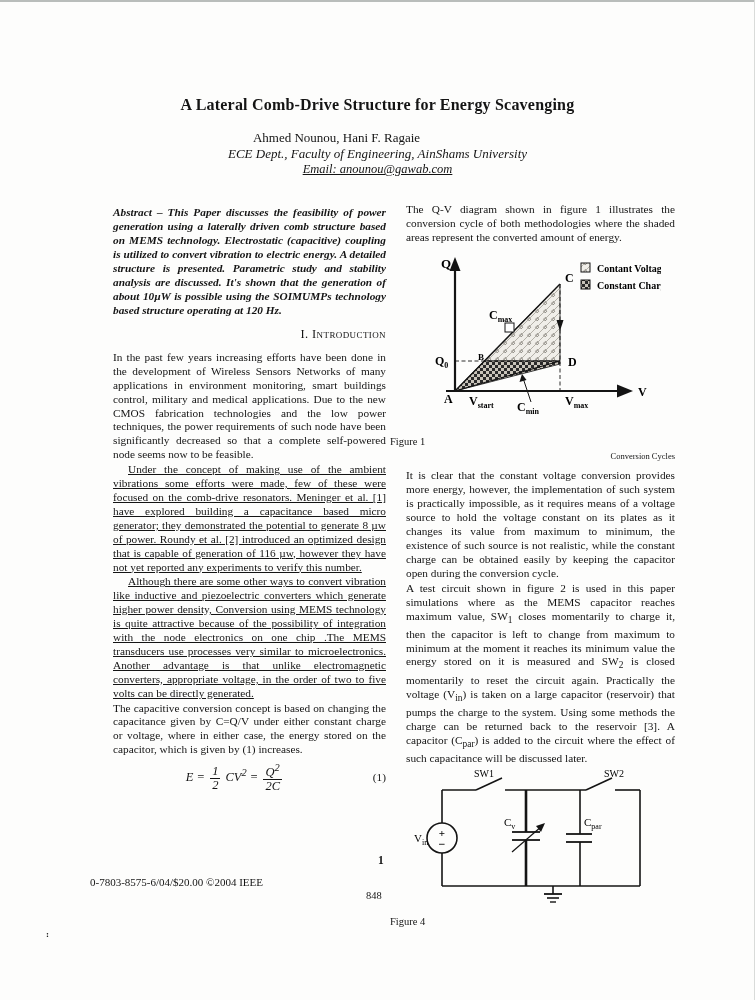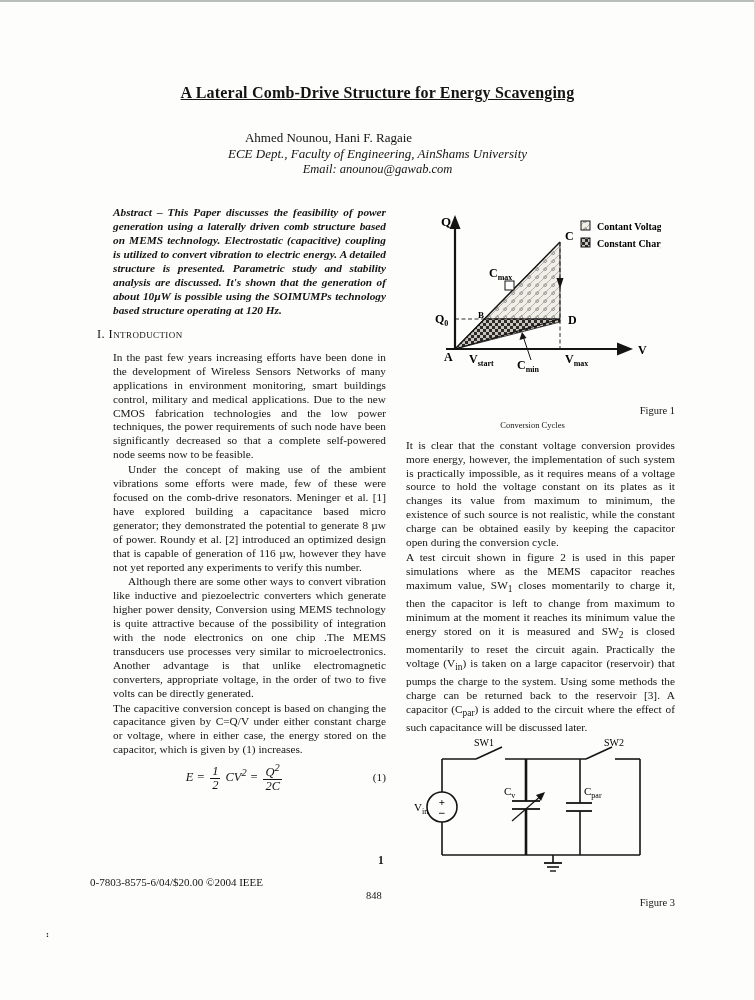--- a/index.html
+++ b/index.html
@@ -1,40 +1,40 @@
 <!DOCTYPE html>
 <html><head>
 <meta charset="utf-8">
 <style>
   html,body{margin:0;padding:0;}
   body{width:755px;height:1000px;background:#fdfdfc;font-family:"Liberation Serif",serif;color:#141414;position:relative;overflow:hidden;}
   .scan-top{position:absolute;top:0;left:0;width:755px;height:2px;background:#b9bdbb;}
   .scan-right{position:absolute;top:0;right:0;width:1px;height:1000px;background:#d9dbd9;}
-  .page-title{position:absolute;top:84px;left:0;width:755px;text-align:center;font-size:16px;font-weight:bold;letter-spacing:.2px;text-decoration:underline;}
-  .authors{position:absolute;top:130px;left:0;width:657px;text-align:center;font-size:13px;}
+  .page-title{position:absolute;top:96px;left:0;width:755px;text-align:center;font-size:16px;font-weight:bold;letter-spacing:.2px;}
+  .authors{position:absolute;top:130px;left:0;width:657px;text-align:center;font-size:13px;padding-left:8px;}
   .affiliation{position:absolute;top:146px;left:0;width:755px;text-align:center;font-size:13px;font-style:italic;}
-  .email{position:absolute;top:162px;left:0;width:755px;text-align:center;font-size:12.5px;font-style:italic;}
+  .email{position:absolute;top:162px;left:0;width:755px;text-align:center;font-size:12.5px;font-style:italic;text-decoration:underline;}
   .col{position:absolute;font-size:11.3px;line-height:13.9px;text-align:justify;}
   .col-left{left:97px;top:205px;width:289px;}
   .col-right{left:390px;top:203px;width:285px;}
   .col p{margin:0 0 1px 16px;}
   .abstract{font-weight:bold;font-style:italic;line-height:14px;}
   .ab-label{font-weight:bold;font-style:italic;}
-  h2{font-size:12.5px;font-weight:normal;font-variant:small-caps;text-align:left;margin:11px 0 9px 0;letter-spacing:.4px;}
-  .indent{text-indent:15px;}
+  h2{font-size:12.5px;font-weight:normal;font-variant:small-caps;text-align:right;margin:11px 0 9px 0;letter-spacing:.4px;}
+  .indent{text-indent:15px;text-decoration:underline;}
   .eqrow{display:flex;align-items:center;margin:6px 0 4px 0;}
   .eq{flex:1;text-align:center;font-style:italic;font-size:12.5px;}
   .frac{display:inline-block;vertical-align:middle;text-align:center;line-height:1.05;margin:0 2px;}
   .frac .num{display:block;border-bottom:1px solid #141414;padding:0 2px;}
   .frac .den{display:block;padding:0 2px;}
   .eqnum{font-style:normal;font-size:11.3px;}
   figure{margin:0;}
   .figblock{text-align:center;}
-  .figcap{font-size:10.5px;text-align:right;margin-top:13px;}
-  .figsub{font-size:8.5px;text-align:center;margin-top:1px;}
+  .figcap{font-size:10.5px;text-align:left;margin-top:2px;}
+  .figsub{font-size:8.5px;text-align:right;margin-top:1px;}
   .fig1block{margin:6px 0 6px 0;}
   .fig2block{margin:2px 0 0 0;}
   .footer-copy{position:absolute;left:90px;top:876px;font-size:11px;}
   .footer-page{position:absolute;left:378px;top:854px;font-size:11.5px;font-weight:bold;}
   .bottom-num{position:absolute;left:366px;top:890px;font-size:10.5px;}
   .artifact{position:absolute;left:46px;top:929px;font-size:9px;font-weight:bold;}
   svg text{font-family:"Liberation Serif",serif;}
 </style>
 </head>
 <body>
@@ -65,20 +65,21 @@
       <span>CV</span><sup>2</sup>
       <span>=</span>
       <span class="frac"><span class="num"><span>Q</span><sup>2</sup></span><span class="den">2C</span></span>
     </div>
     <span class="eqnum">(1)</span>
   </div>
 
 </div>
 
 <div class="col col-right">
+  <p>The Q-V diagram shown in figure 1 illustrates the conversion cycle of both methodologies where the shaded areas represent the converted amount of energy.</p>
 
   <figure class="figblock fig1block">
     <svg width="256" height="178" viewBox="0 0 256 178">
       <defs>
         <pattern id="pv" width="8" height="8" patternUnits="userSpaceOnUse">
           <rect width="8" height="8" fill="#f0eee9"></rect>
           <path d="M0,8 L8,0" stroke="#9a958c" stroke-width="0.7"></path>
           <rect x="3" y="3" width="2.4" height="2.4" fill="none" stroke="#5b564e" stroke-width="0.6" transform="rotate(45 4.2 4.2)"></rect>
         </pattern>
         <pattern id="pc" width="6" height="6" patternUnits="userSpaceOnUse">
@@ -164,20 +165,20 @@
       <line x1="136" y1="126" x2="154" y2="126" stroke="#141414" stroke-width="1.8"></line>
       <line x1="139" y1="130" x2="151" y2="130" stroke="#141414" stroke-width="1.6"></line>
       <line x1="142" y1="134" x2="148" y2="134" stroke="#141414" stroke-width="1.4"></line>
 
       <text x="66" y="9" font-size="10">SW1</text>
       <text x="196" y="9" font-size="10">SW2</text>
       <text><tspan x="6" y="74" font-size="11">V</tspan><tspan dy="3" font-size="8">in</tspan></text>
       <text><tspan x="96" y="58" font-size="11">C</tspan><tspan dy="3" font-size="8">v</tspan></text>
       <text><tspan x="176" y="58" font-size="11">C</tspan><tspan dy="3" font-size="8">par</tspan></text>
     </svg>
-    <div class="figcap">Figure 3</div>
+    <div class="figcap">Figure 4</div>
   </figure>
 </div>
 
 <div class="footer-copy">0-7803-8575-6/04/$20.00 ©2004 IEEE</div>
 <div class="footer-page">1</div>
 <div class="bottom-num">848</div>
 <div class="artifact">:</div>
 
 </body></html>

